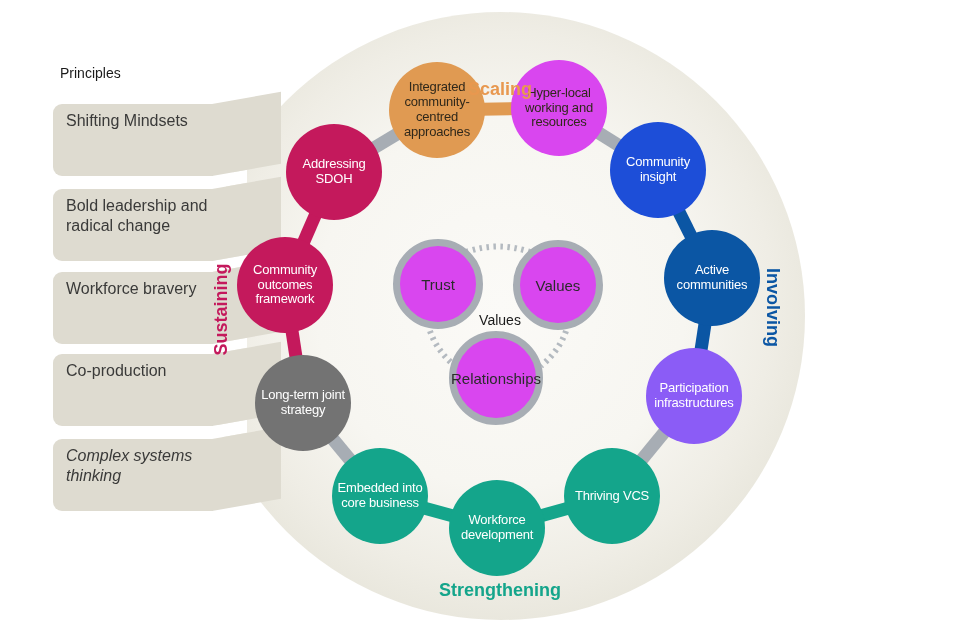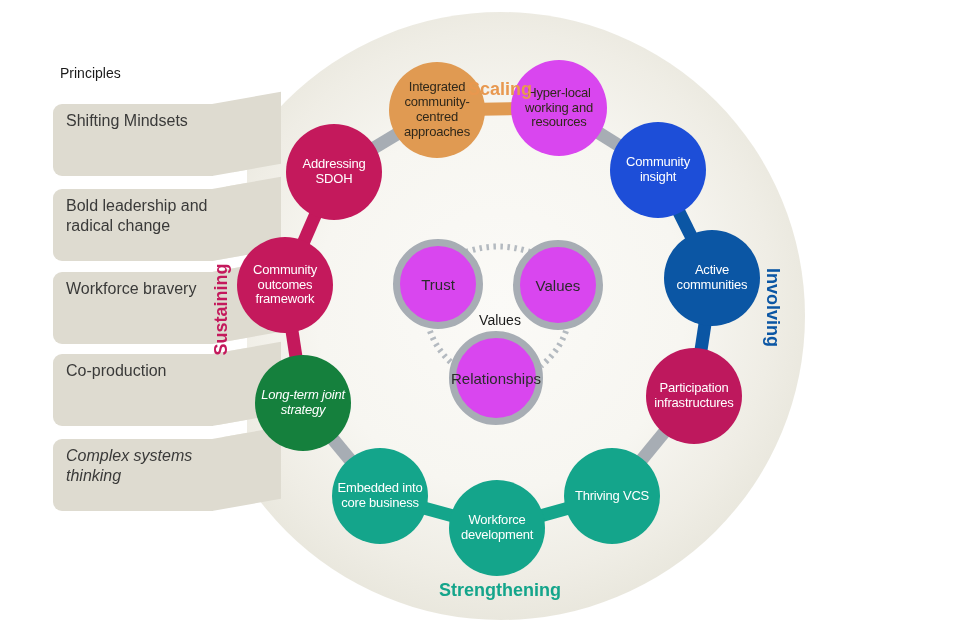--- a/index.html
+++ b/index.html
@@ -110,25 +110,25 @@
       <path d="M 466 252 Q 498 241 530 252" fill="none" stroke="#B4BAC0" stroke-width="6" stroke-dasharray="2.5 4.5"></path>
       <path d="M 430 331 Q 437 351 455 366" fill="none" stroke="#B4BAC0" stroke-width="6" stroke-dasharray="2.5 4.5"></path>
       <path d="M 566 331 Q 559 351 541 366" fill="none" stroke="#B4BAC0" stroke-width="6" stroke-dasharray="2.5 4.5"></path>
     </svg>
 
   <div id="nodes" class="layer">
       <div class="node" style="left: 389px; top: 62px; background: rgb(224, 154, 82); color: rgb(48, 40, 26);">Integrated community-centred approaches</div>
       <div class="node" style="left: 511px; top: 60px; background: #d946ef; color: rgb(48, 40, 26);">Hyper-local working and resources</div>
       <div class="node" style="left: 610px; top: 122px; background: #1d4ed8; color: rgb(255, 255, 255);">Community insight</div>
       <div class="node" style="left: 664px; top: 230px; background: rgb(11, 86, 164); color: rgb(255, 255, 255);">Active communities</div>
-      <div class="node" style="left: 646px; top: 348px; background: #be185d; color: rgb(255, 255, 255);">Participation infrastructures</div>
+      <div class="node" style="left: 646px; top: 348px; background: #8b5cf6; color: rgb(255, 255, 255);">Participation infrastructures</div>
       <div class="node" style="left: 564px; top: 448px; background: rgb(20, 165, 139); color: rgb(255, 255, 255);">Thriving VCS</div>
       <div class="node" style="left: 449px; top: 480px; background: rgb(20, 165, 139); color: rgb(255, 255, 255);">Workforce development</div>
       <div class="node" style="left: 332px; top: 448px; background: rgb(20, 165, 139); color: rgb(255, 255, 255); text-align: center;">Embedded into core business</div>
-      <div class="node" style="left: 255px; top: 355px; background: #15803d; color: rgb(255, 255, 255); font-style: italic;">Long-term joint strategy</div>
+      <div class="node" style="left: 255px; top: 355px; background: #737373; color: rgb(255, 255, 255);">Long-term joint strategy</div>
       <div class="node" style="left: 237px; top: 237px; background: rgb(196, 25, 92); color: rgb(255, 255, 255);">Community outcomes framework</div>
       <div class="node" style="left: 286px; top: 124px; background: rgb(196, 25, 92); color: rgb(255, 255, 255);">Addressing SDOH</div>
     </div>
   <div id="values-circles">
       <div class="vcircle" style="left: 393px; top: 239px; width: 90px; height: 90px; border: 7px solid rgb(167, 173, 180); color: rgb(43, 43, 43);">Trust</div>
       <div class="vcircle" style="left: 513px; top: 240px; width: 90px; height: 90px; border: 7px solid rgb(167, 173, 180); color: rgb(43, 43, 43);">Values</div>
       <div class="vcircle" style="left: 449px; top: 331px; width: 94px; height: 94px; border: 7px solid rgb(167, 173, 180); color: rgb(43, 43, 43);">Relationships</div>
     </div>
 
   <div class="values-label">Values</div>

